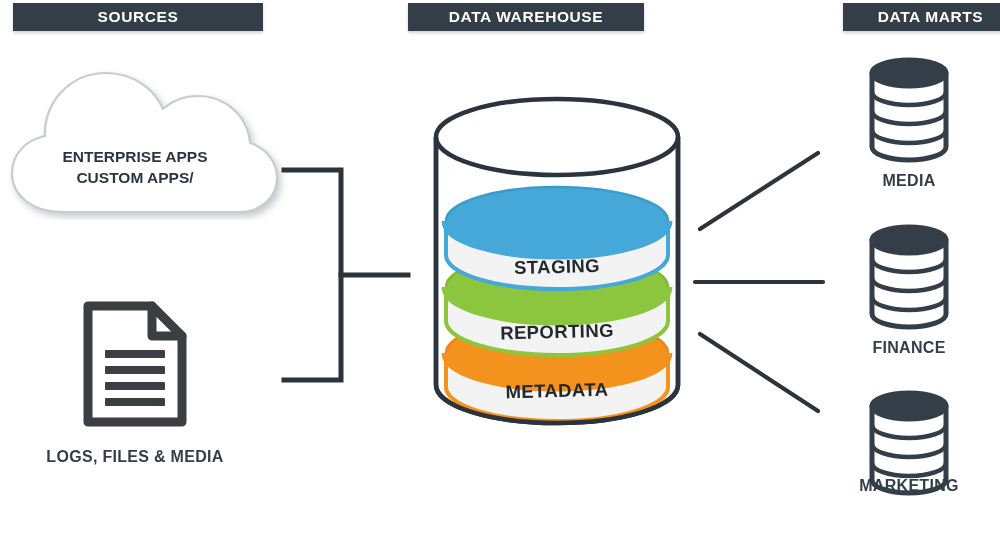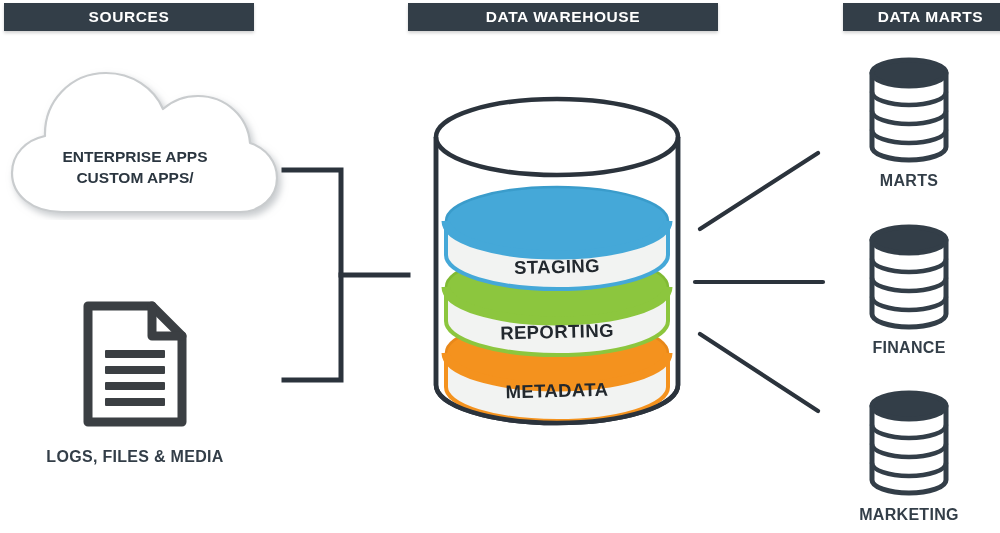--- a/index.html
+++ b/index.html
@@ -26,22 +26,22 @@
     background: #333e48;
     color: #ffffff;
     font-size: 15.5px;
     font-weight: bold;
     letter-spacing: 0.6px;
     display: flex;
     align-items: center;
     justify-content: center;
     box-shadow: 0 2px 3px rgba(0,0,0,0.18);
   }
-  #hdr-sources   { left: 4px;   top: 3px; width: 250px; }
-  #hdr-warehouse { left: 408px; top: 3px; width: 310px; }
+  #hdr-sources   { left: 13px;   top: 3px; width: 250px; }
+  #hdr-warehouse { left: 408px; top: 3px; width: 236px; }
   #hdr-marts     { left: 843px; top: 3px; width: 175px; }
 
   
   .lay { position: absolute; }
 
   
   .caption {
     position: absolute;
     color: #333e48;
     font-size: 16px;
@@ -169,21 +169,21 @@
     <g fill="#ffffff" stroke="#333e48" stroke-width="5" stroke-linejoin="round">
       <path d="M 8 18 L 8 92 A 37 13 0 0 0 82 92 L 82 18 Z"></path>
     </g>
     <ellipse cx="45" cy="18" rx="37" ry="13" fill="#333e48" stroke="#333e48" stroke-width="5"></ellipse>
     <g fill="none" stroke="#333e48" stroke-width="4.5" stroke-linecap="round">
       <path d="M 8 37 A 37 13 0 0 0 82 37"></path>
       <path d="M 8 56 A 37 13 0 0 0 82 56"></path>
       <path d="M 8 75 A 37 13 0 0 0 82 75"></path>
     </g>
   </svg>
-  <div class="caption" style="left:839px; top:172px; width:140px;">MARTS</div>
+  <div class="caption" style="left:839px; top:172px; width:140px;">MEDIA</div>
 
   <svg class="lay" style="left:864px; top:222px;" width="90" height="110" viewBox="0 0 90 110">
     <g fill="#ffffff" stroke="#333e48" stroke-width="5" stroke-linejoin="round">
       <path d="M 8 18 L 8 92 A 37 13 0 0 0 82 92 L 82 18 Z"></path>
     </g>
     <ellipse cx="45" cy="18" rx="37" ry="13" fill="#333e48" stroke="#333e48" stroke-width="5"></ellipse>
     <g fill="none" stroke="#333e48" stroke-width="4.5" stroke-linecap="round">
       <path d="M 8 37 A 37 13 0 0 0 82 37"></path>
       <path d="M 8 56 A 37 13 0 0 0 82 56"></path>
       <path d="M 8 75 A 37 13 0 0 0 82 75"></path>
@@ -195,15 +195,15 @@
     <g fill="#ffffff" stroke="#333e48" stroke-width="5" stroke-linejoin="round">
       <path d="M 8 18 L 8 92 A 37 13 0 0 0 82 92 L 82 18 Z"></path>
     </g>
     <ellipse cx="45" cy="18" rx="37" ry="13" fill="#333e48" stroke="#333e48" stroke-width="5"></ellipse>
     <g fill="none" stroke="#333e48" stroke-width="4.5" stroke-linecap="round">
       <path d="M 8 37 A 37 13 0 0 0 82 37"></path>
       <path d="M 8 56 A 37 13 0 0 0 82 56"></path>
       <path d="M 8 75 A 37 13 0 0 0 82 75"></path>
     </g>
   </svg>
-  <div class="caption" style="left:829px; top:506px; width:160px;text-align:center;">MARKETING</div>
+  <div class="caption" style="left:829px; top:477px; width:160px;text-align:center;">MARKETING</div>
 
 </div>
 
 </body></html>

